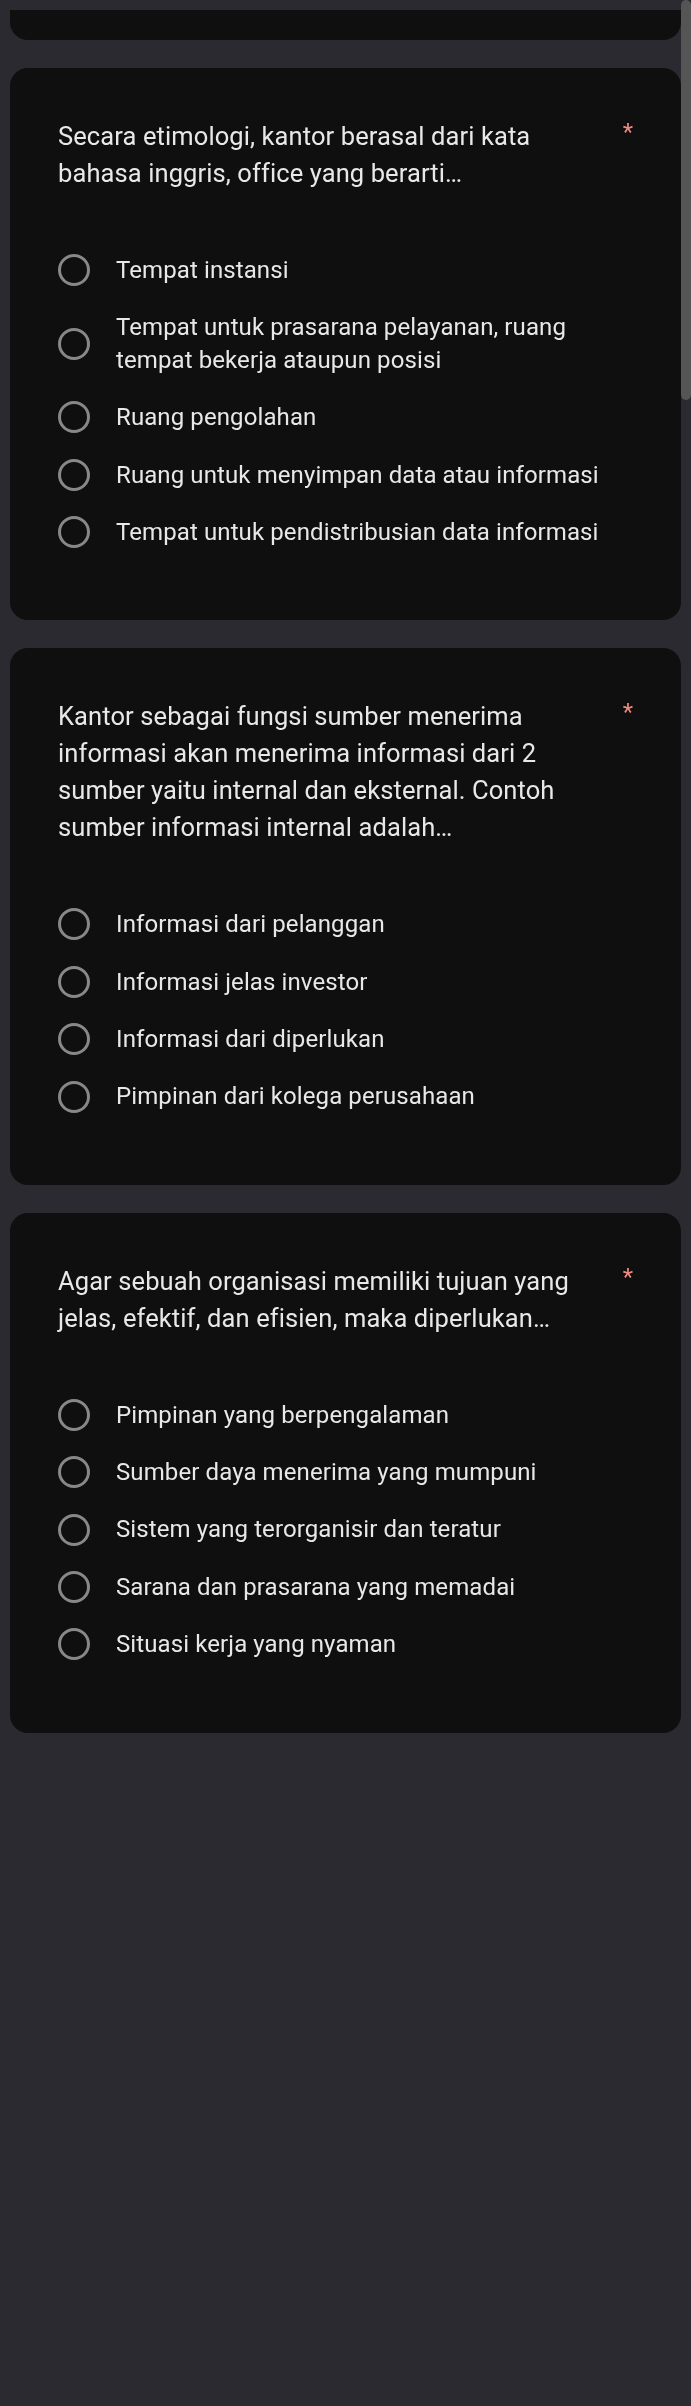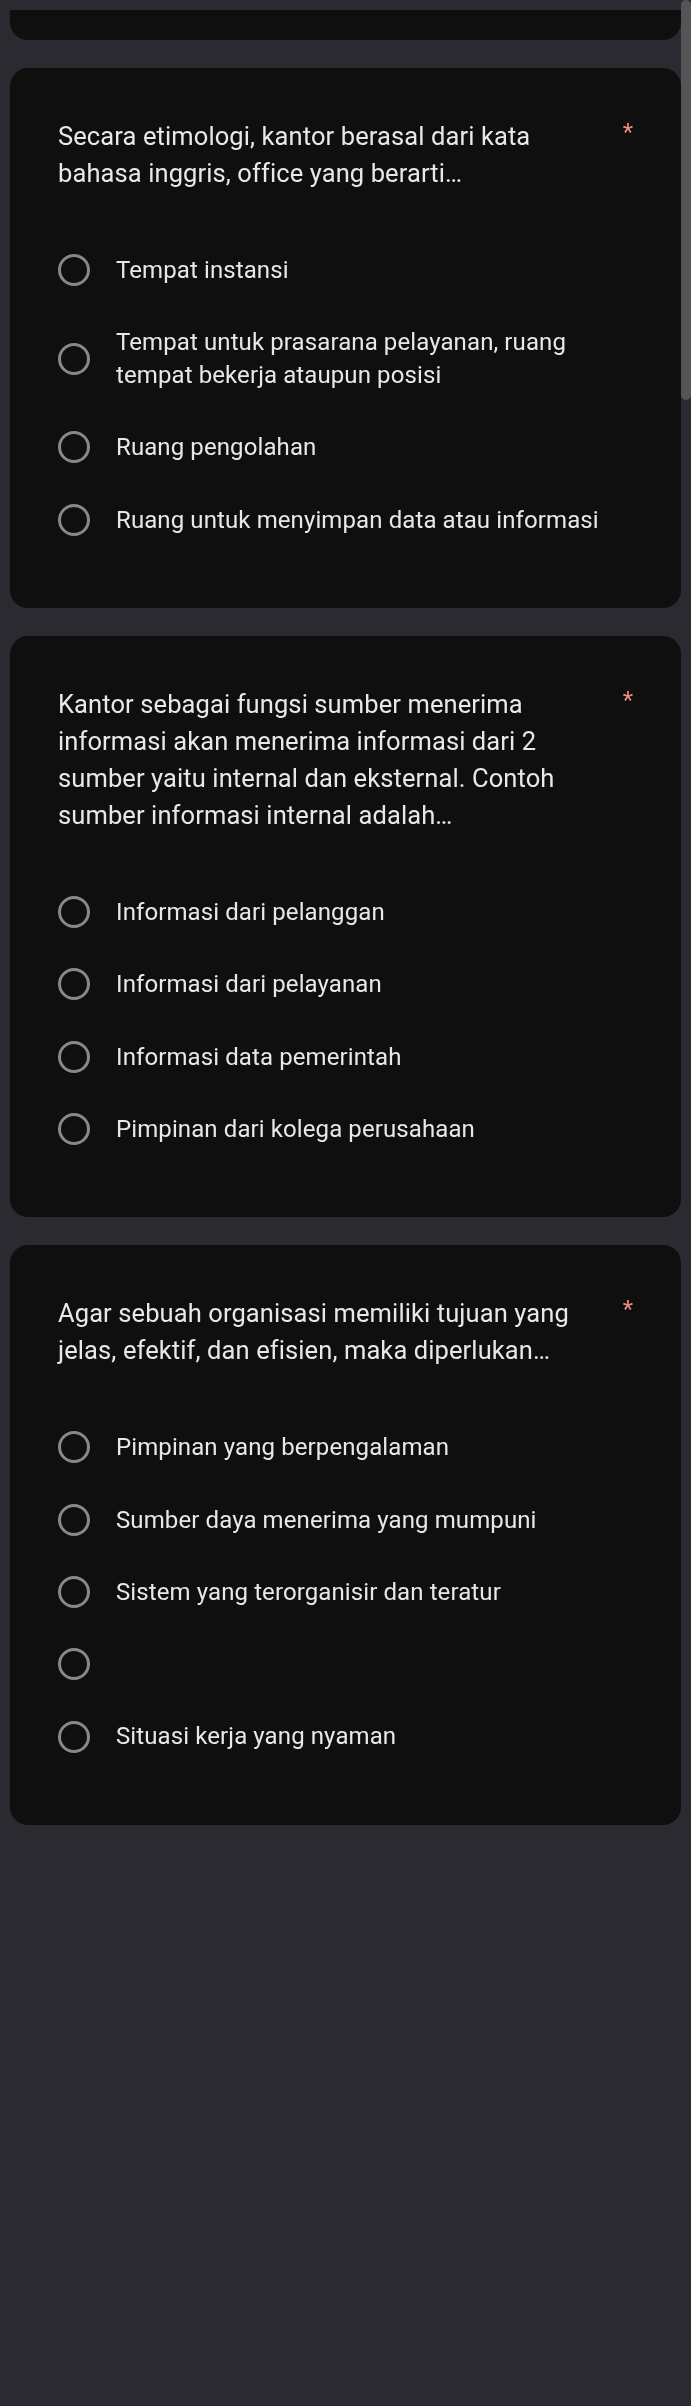--- a/index.html
+++ b/index.html
@@ -40,21 +40,21 @@
     }
     .required-mark {
       color: #f28b82;
       font-size: 24px;
       margin-left: 8px;
       line-height: 1.2;
     }
     .options-list {
       display: flex;
       flex-direction: column;
-      gap: 16px;
+      gap: 1px;
     }
     .option-row {
       display: flex;
       align-items: center;
       padding: 12px 0;
       cursor: pointer;
       min-height: 56px;
     }
     .radio-circle {
       width: 32px;
@@ -108,40 +108,44 @@
       <div class="option-label">Tempat untuk prasarana pelayanan, ruang tempat bekerja ataupun posisi</div>
     </div>
     <div class="option-row">
       <div class="radio-circle"></div>
       <div class="option-label">Ruang pengolahan</div>
     </div>
     <div class="option-row">
       <div class="radio-circle"></div>
       <div class="option-label">Ruang untuk menyimpan data atau informasi</div>
     </div>
+    <div class="option-row">
+      <div class="radio-circle"></div>
+      <div class="option-label">Tempat untuk pendistribusian data informasi</div>
+    </div>
   </div>
 </div>
 
 <div class="question-card">
   <div class="question-header">
     <div class="question-text">Kantor sebagai fungsi sumber menerima informasi akan menerima informasi dari 2 sumber  yaitu internal dan eksternal. Contoh sumber informasi internal adalah…</div>
     <div class="required-mark">*</div>
   </div>
   <div class="options-list">
     <div class="option-row">
       <div class="radio-circle"></div>
       <div class="option-label">Informasi dari pelanggan</div>
     </div>
     <div class="option-row">
       <div class="radio-circle"></div>
-      <div class="option-label">Informasi dari pelayanan</div>
+      <div class="option-label">Informasi jelas investor</div>
     </div>
     <div class="option-row">
       <div class="radio-circle"></div>
-      <div class="option-label">Informasi  data pemerintah</div>
+      <div class="option-label">Informasi  dari diperlukan</div>
     </div>
     <div class="option-row">
       <div class="radio-circle"></div>
       <div class="option-label">Pimpinan dari kolega perusahaan</div>
     </div>
   </div>
 </div>
 
 <div class="question-card">
   <div class="question-header">
@@ -156,20 +160,21 @@
     <div class="option-row">
       <div class="radio-circle"></div>
       <div class="option-label">Sumber daya menerima yang mumpuni</div>
     </div>
     <div class="option-row">
       <div class="radio-circle"></div>
       <div class="option-label">Sistem yang terorganisir dan teratur</div>
     </div>
     <div class="option-row">
       <div class="radio-circle"></div>
+      <div class="option-label">Sarana dan prasarana yang memadai</div>
     </div>
     <div class="option-row">
       <div class="radio-circle"></div>
       <div class="option-label">Situasi kerja yang nyaman</div>
     </div>
   </div>
 </div>
 
 <div class="scrollbar">
   <div class="scrollbar-thumb"></div>

